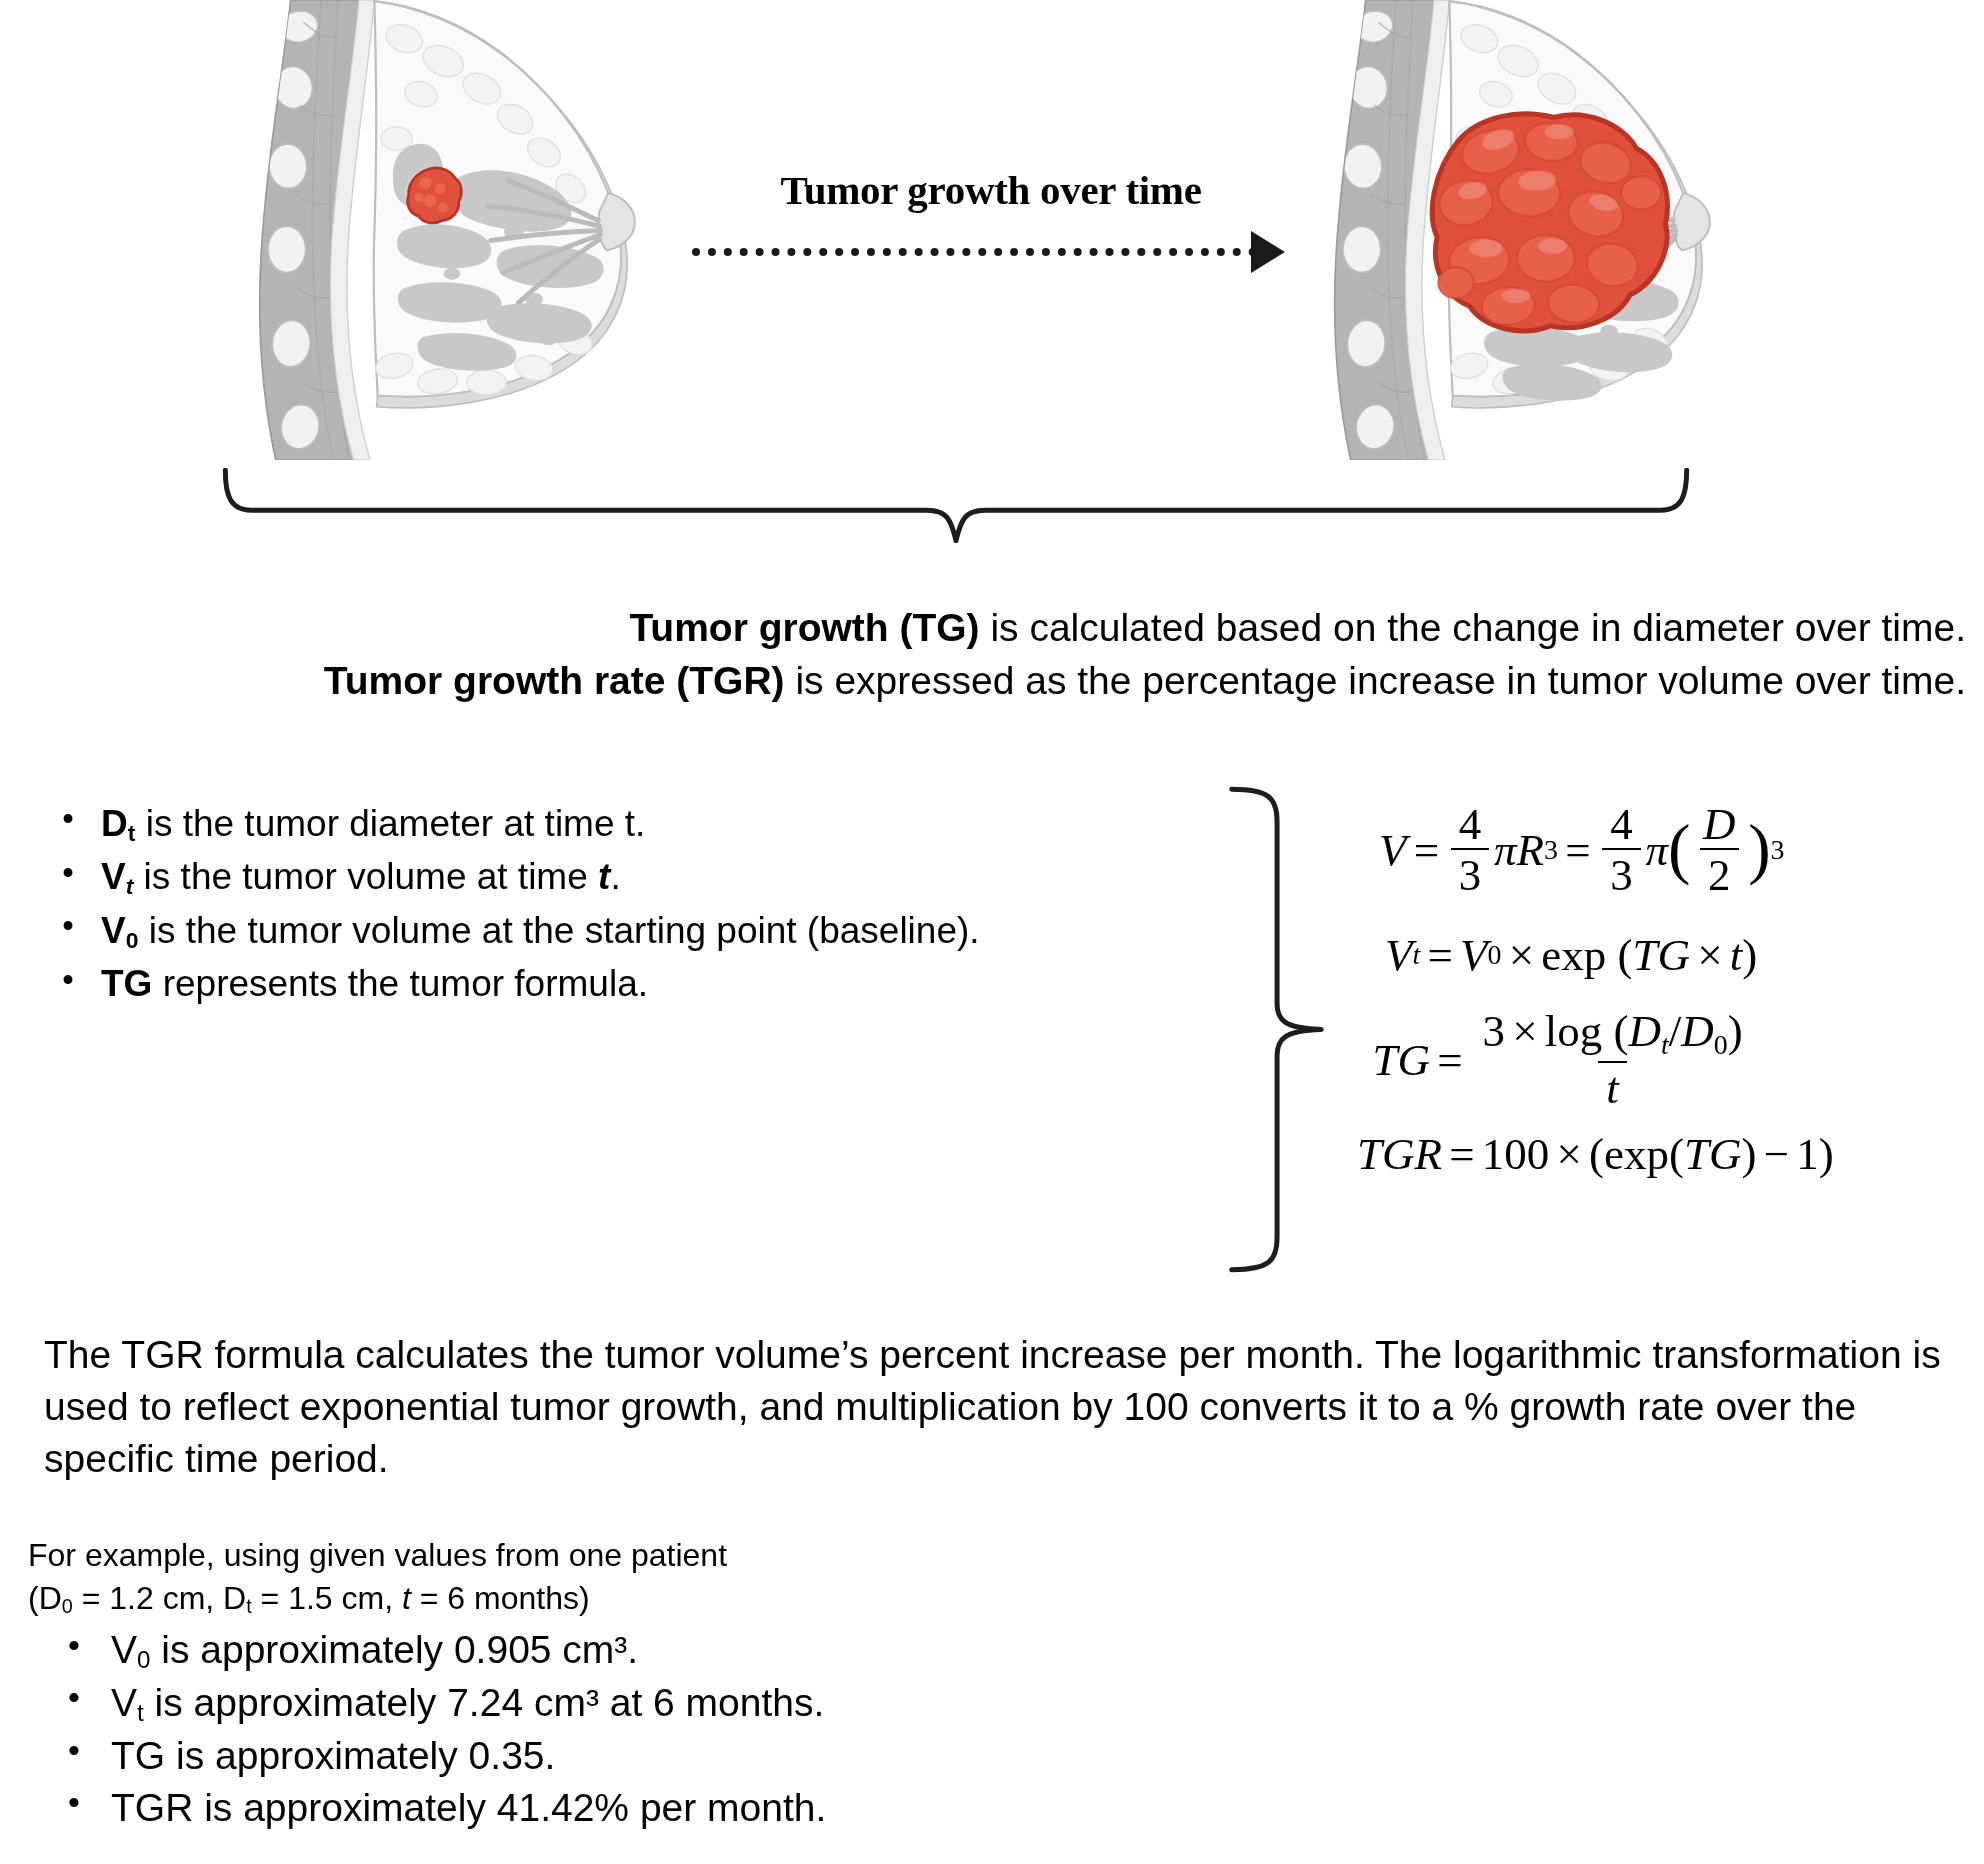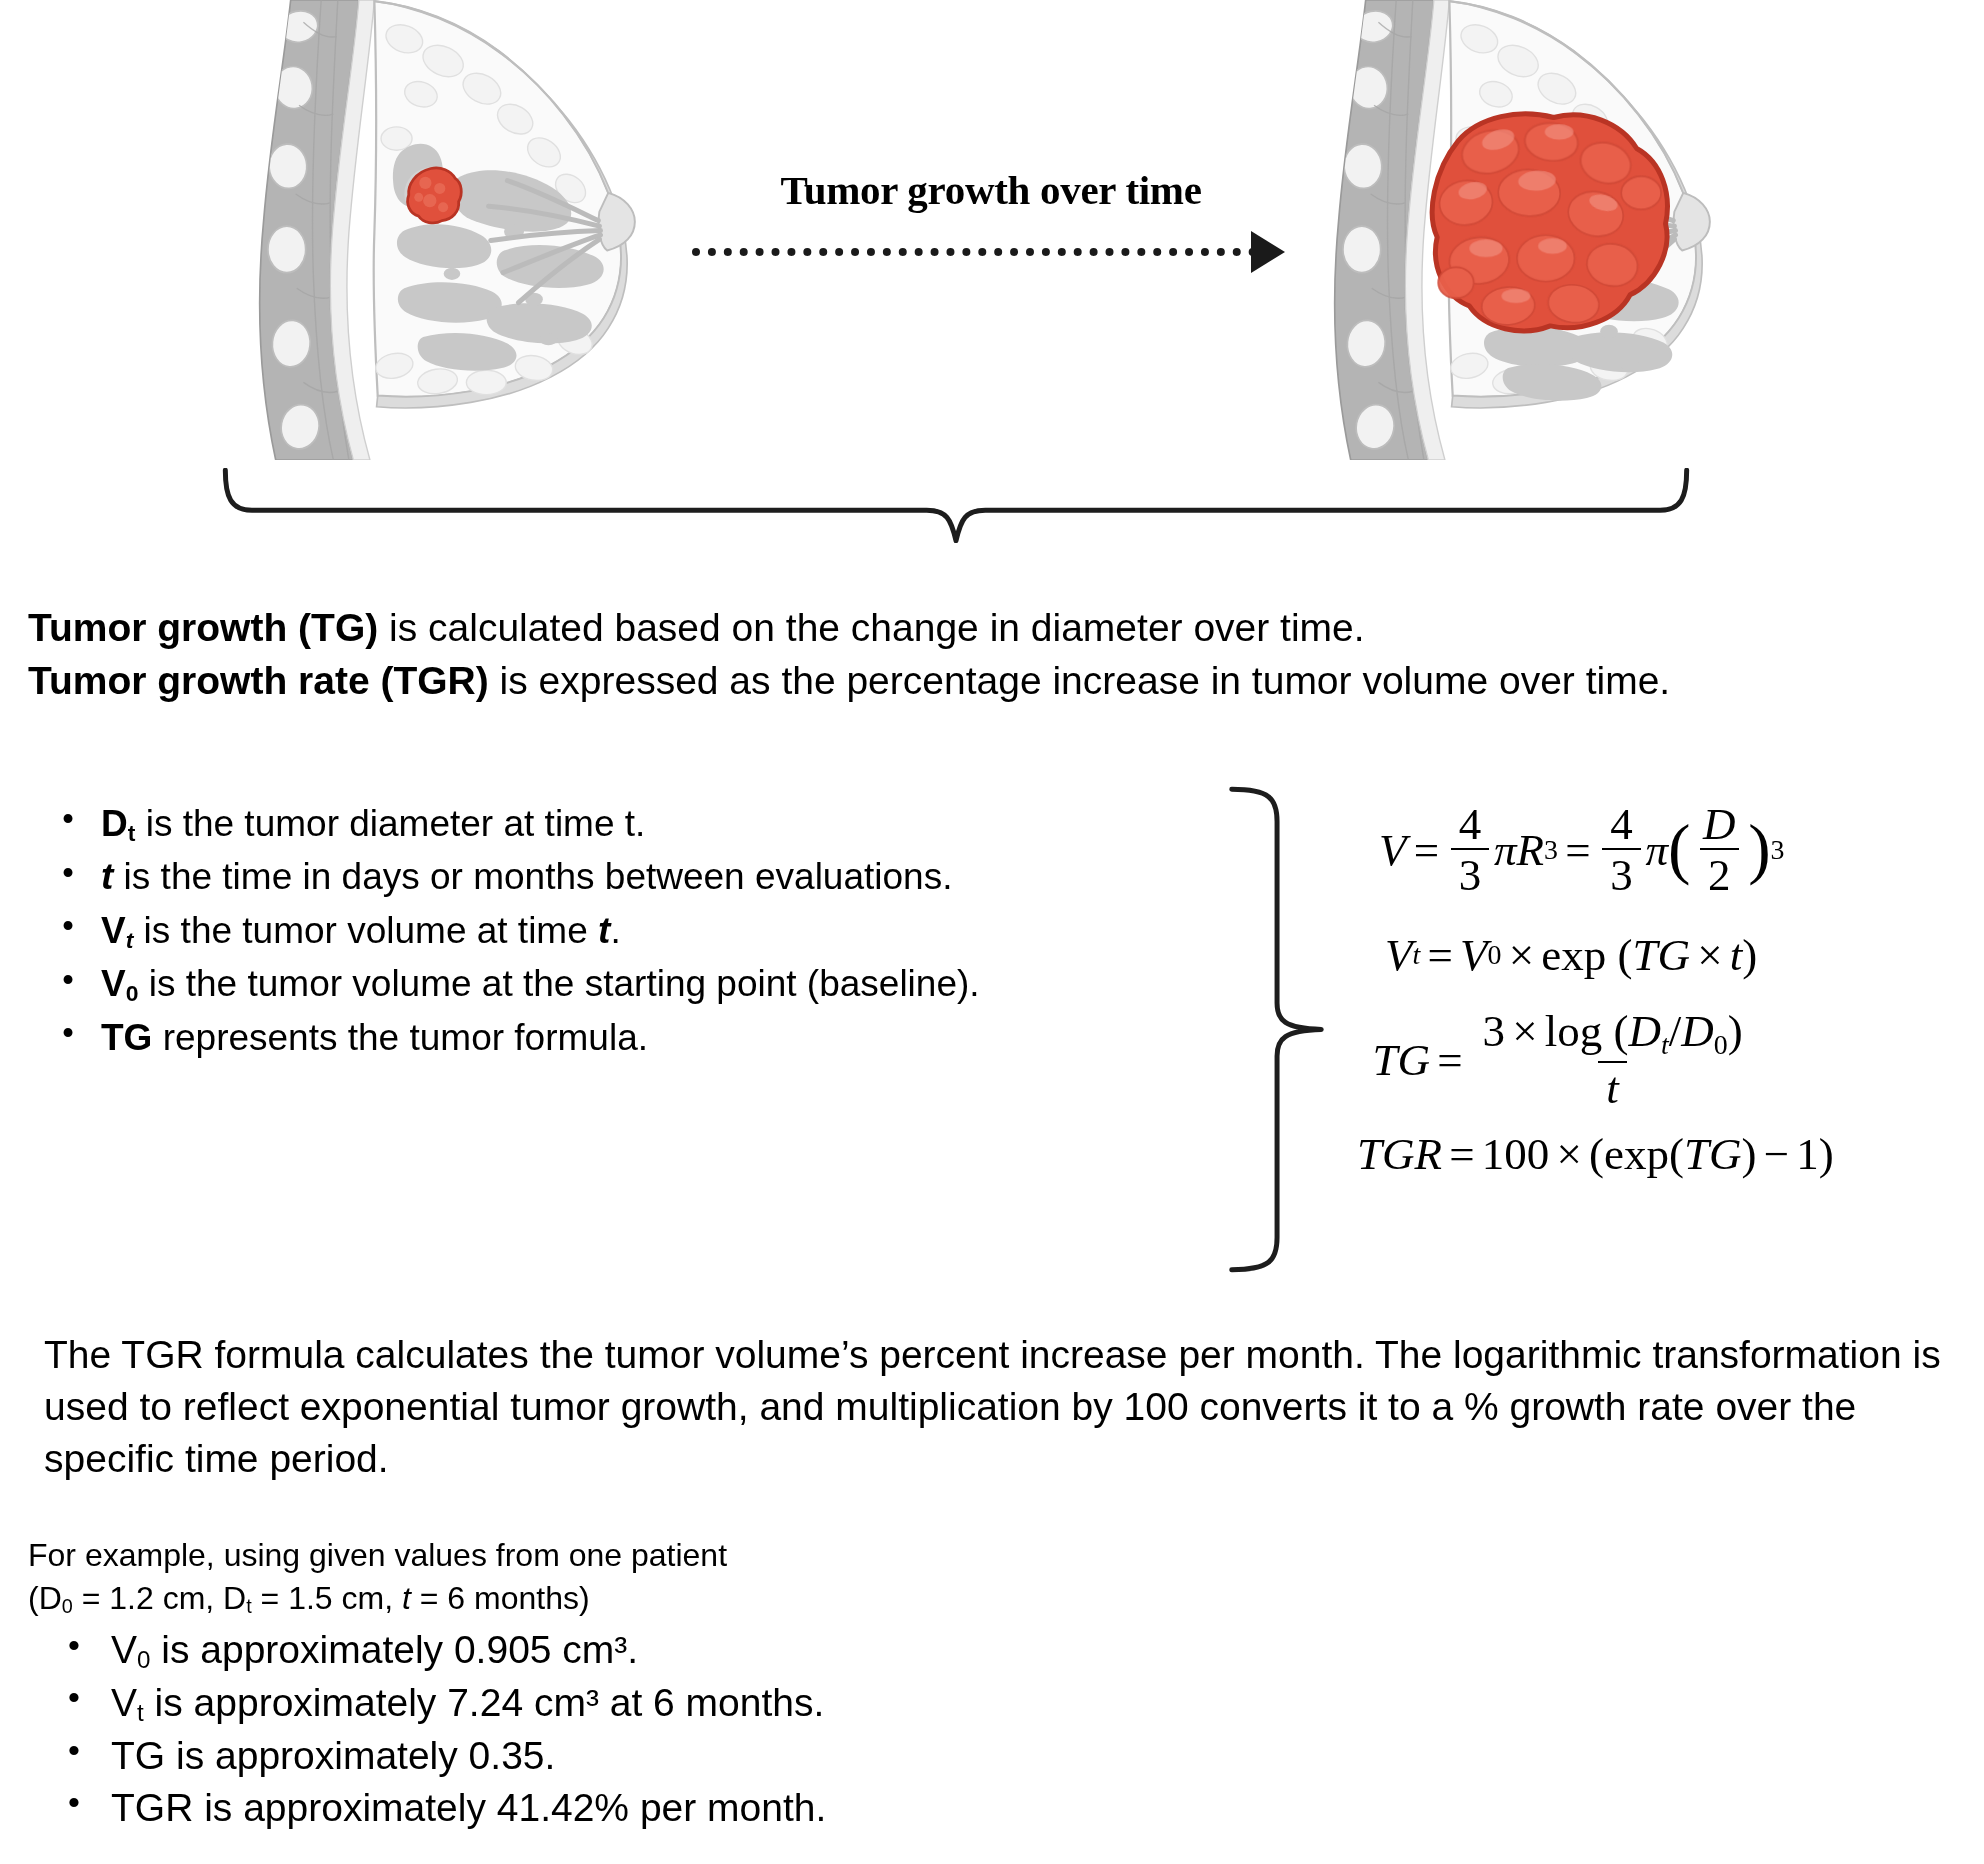--- a/index.html
+++ b/index.html
@@ -61,20 +61,21 @@
     position: absolute;
     left: 222px; top: 468px;
     width: 1468px; height: 75px;
   }
 
   
   #intro-block {
     position: absolute;
     left: 28px; top: 601px;
     width: 1938px;
+    text-align: right;
   }
   .intro-line {
     font-size: 39px;
     line-height: 1.36;
     white-space: nowrap;
     font-family: "Liberation Sans", sans-serif;
   }
   .intro-line b { font-weight: 700; }
 
   
@@ -412,23 +413,20 @@
   </div>
 </div>
 
 <div id="middle-section">
 
   <ul id="definitions-list">
     <li>
       <b>D<span class="sub">t</span></b><span> is the tumor diameter at time t.</span>
     </li>
     <li>
-      <i>t</i><span> is the time in days or months between evaluations.</span>
-    </li>
-    <li>
       <b>V<span class="sub-i">t</span></b><span>&nbsp;is the tumor volume at time <i class="it">t</i>.</span>
     </li>
     <li>
       <b>V<span class="sub">0</span></b><span> is the tumor volume at the starting point (baseline).</span>
     </li>
     <li>
       <b>TG</b><span> represents the tumor formula.</span>
     </li>
   </ul>
 

